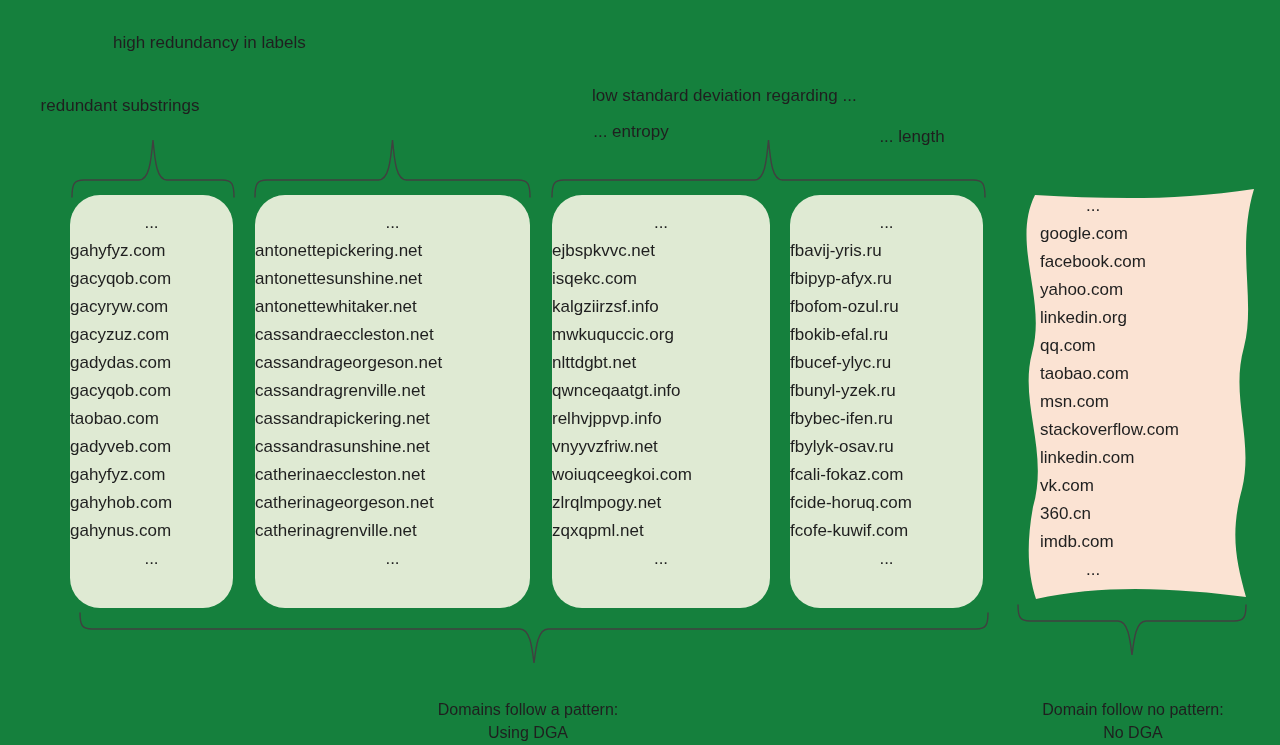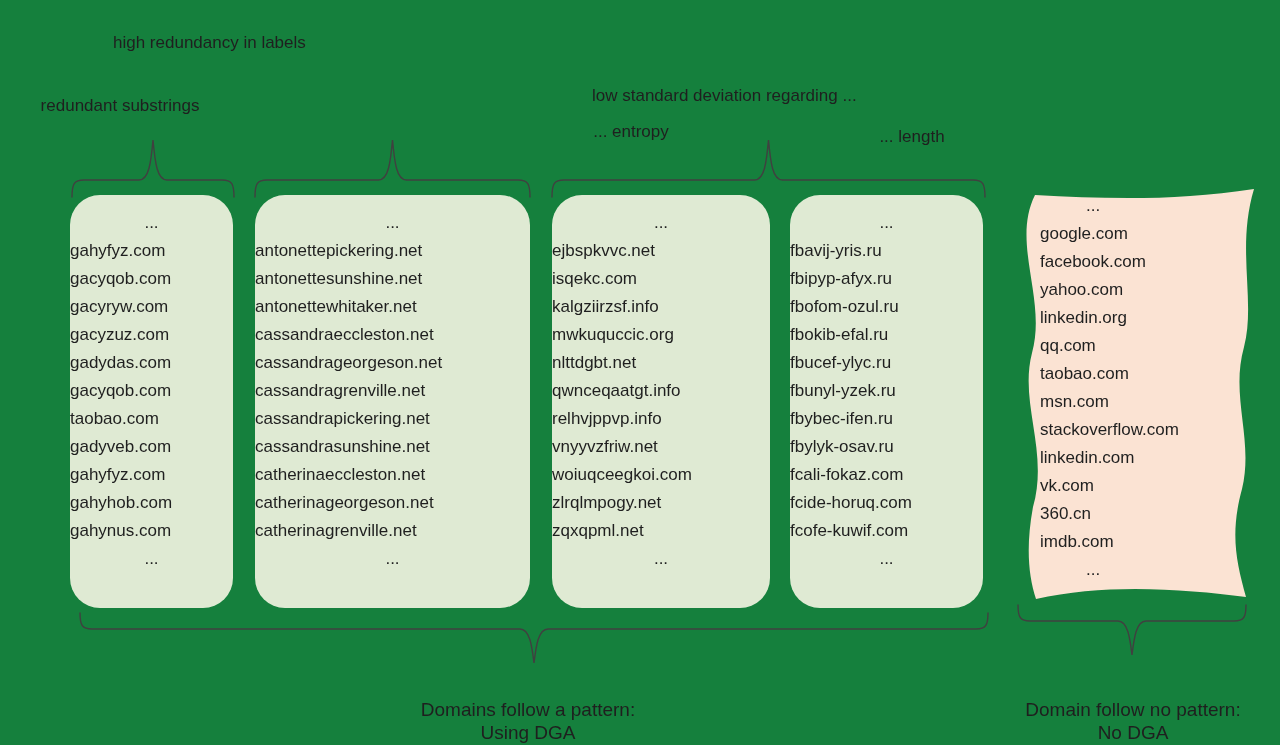--- a/index.html
+++ b/index.html
@@ -22,21 +22,21 @@
   }
   .domain-list{font-size:17px;line-height:28px;}
   .domain-list > div{padding-left:21px;white-space:nowrap;}
   .domain-list > div.ellipsis{text-align:center;padding-left:0;}
   .benign-text{position:absolute;left:1040px;top:192px;width:192px;}
   .benign-text.domain-list > div{padding-left:0;}
   .benign-text.domain-list > div.ellipsis{text-align:left;padding-left:46px;}
   svg{position:absolute;display:block;overflow:visible;}
   .brace-path{fill:none;stroke:var(--brace-stroke);stroke-width:1.4;stroke-linecap:round;}
   .wave-path{fill:var(--benign-box-bg);stroke:none;}
-  .caption{position:absolute;font-size:19px;line-height:23px;text-align:center;}
+  .caption{position:absolute;font-size:16px;line-height:23px;text-align:center;}
 </style>
 </head>
 <body>
 
 <div class="canvas">
 
   <div class="note" style="left:113px;top:32px;">high redundancy in labels</div>
 
   <div class="note center" style="left:20px;top:95px;width:200px;">redundant substrings</div>
 

